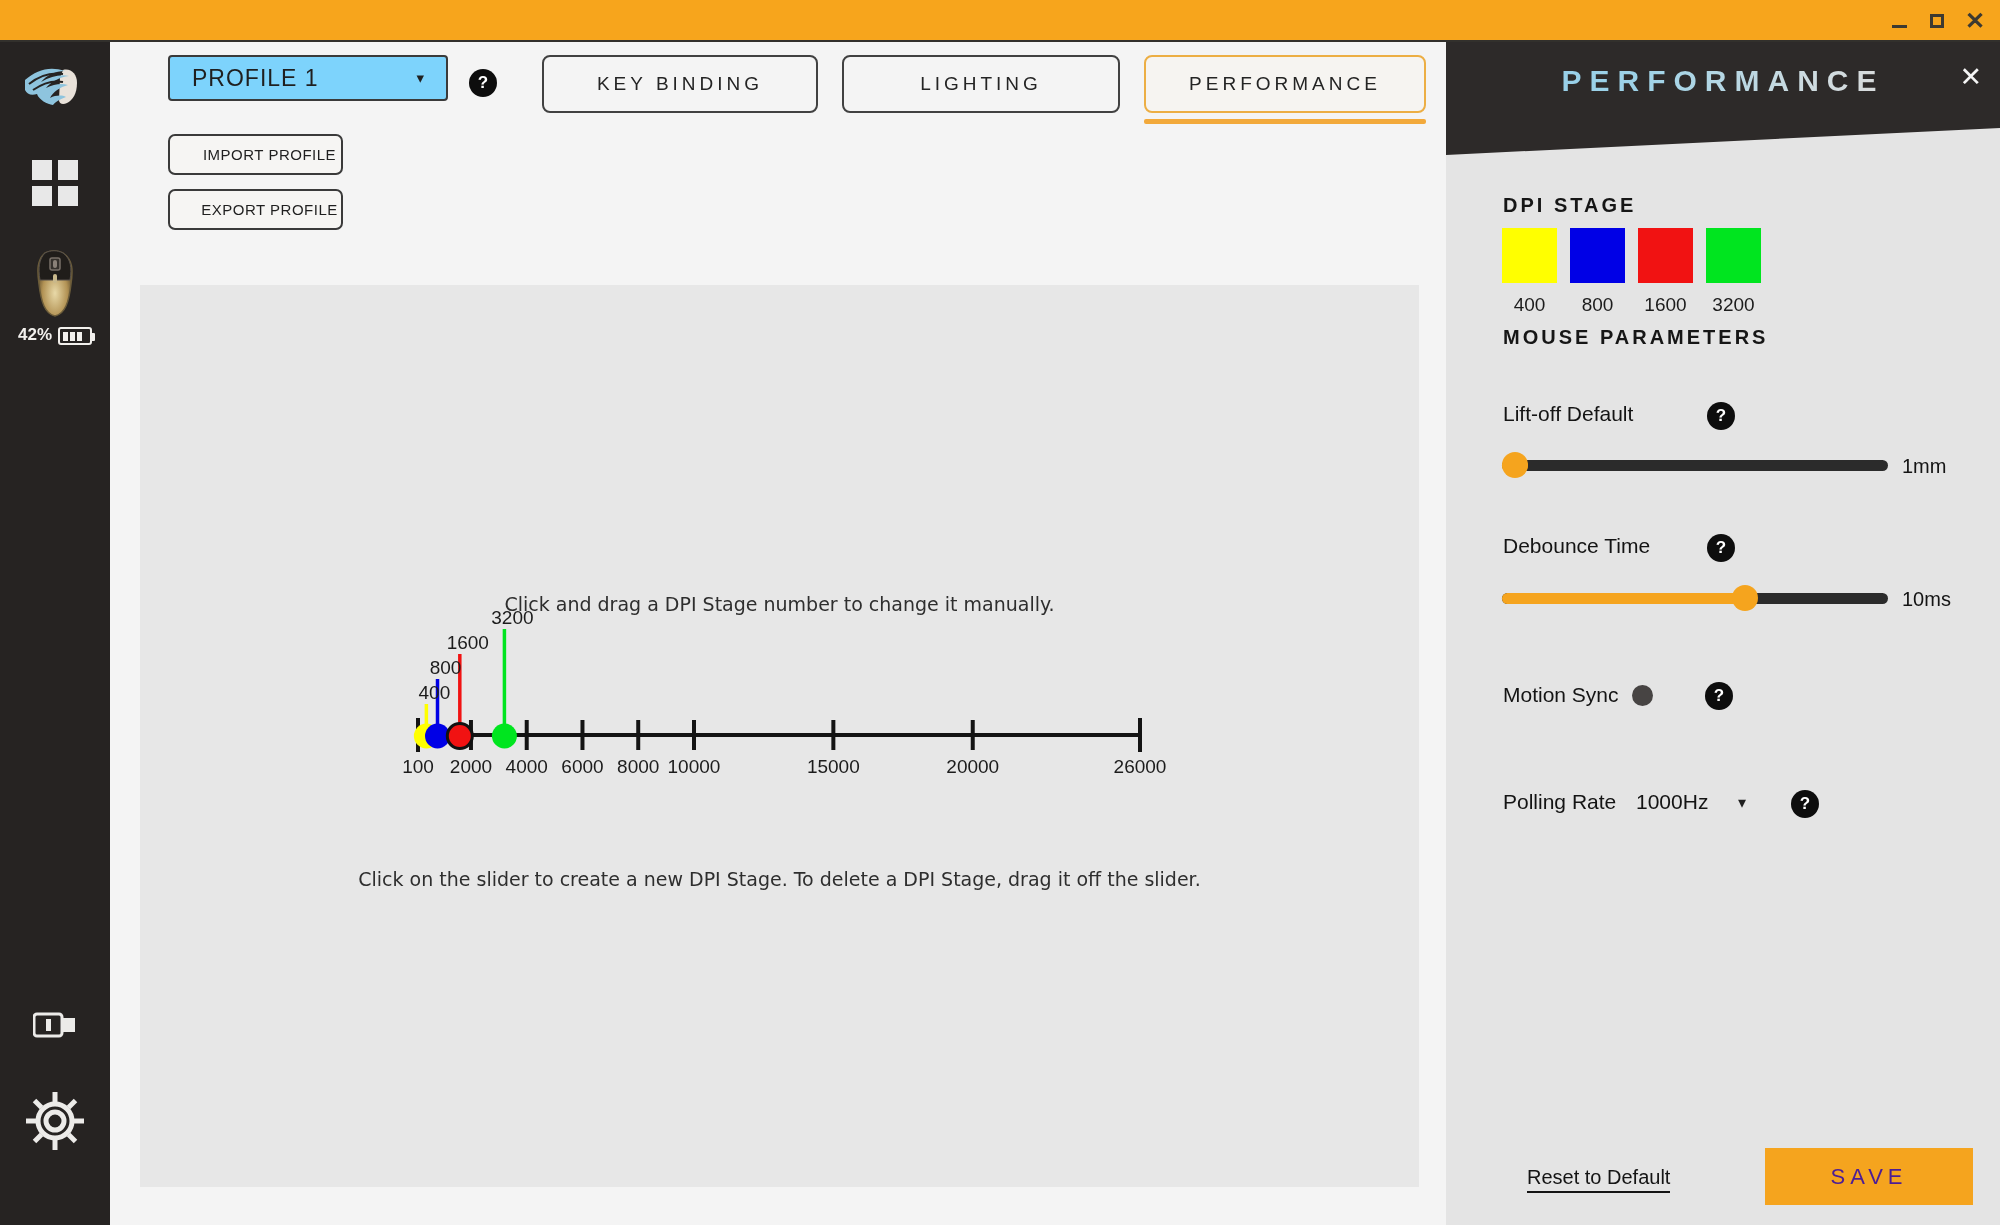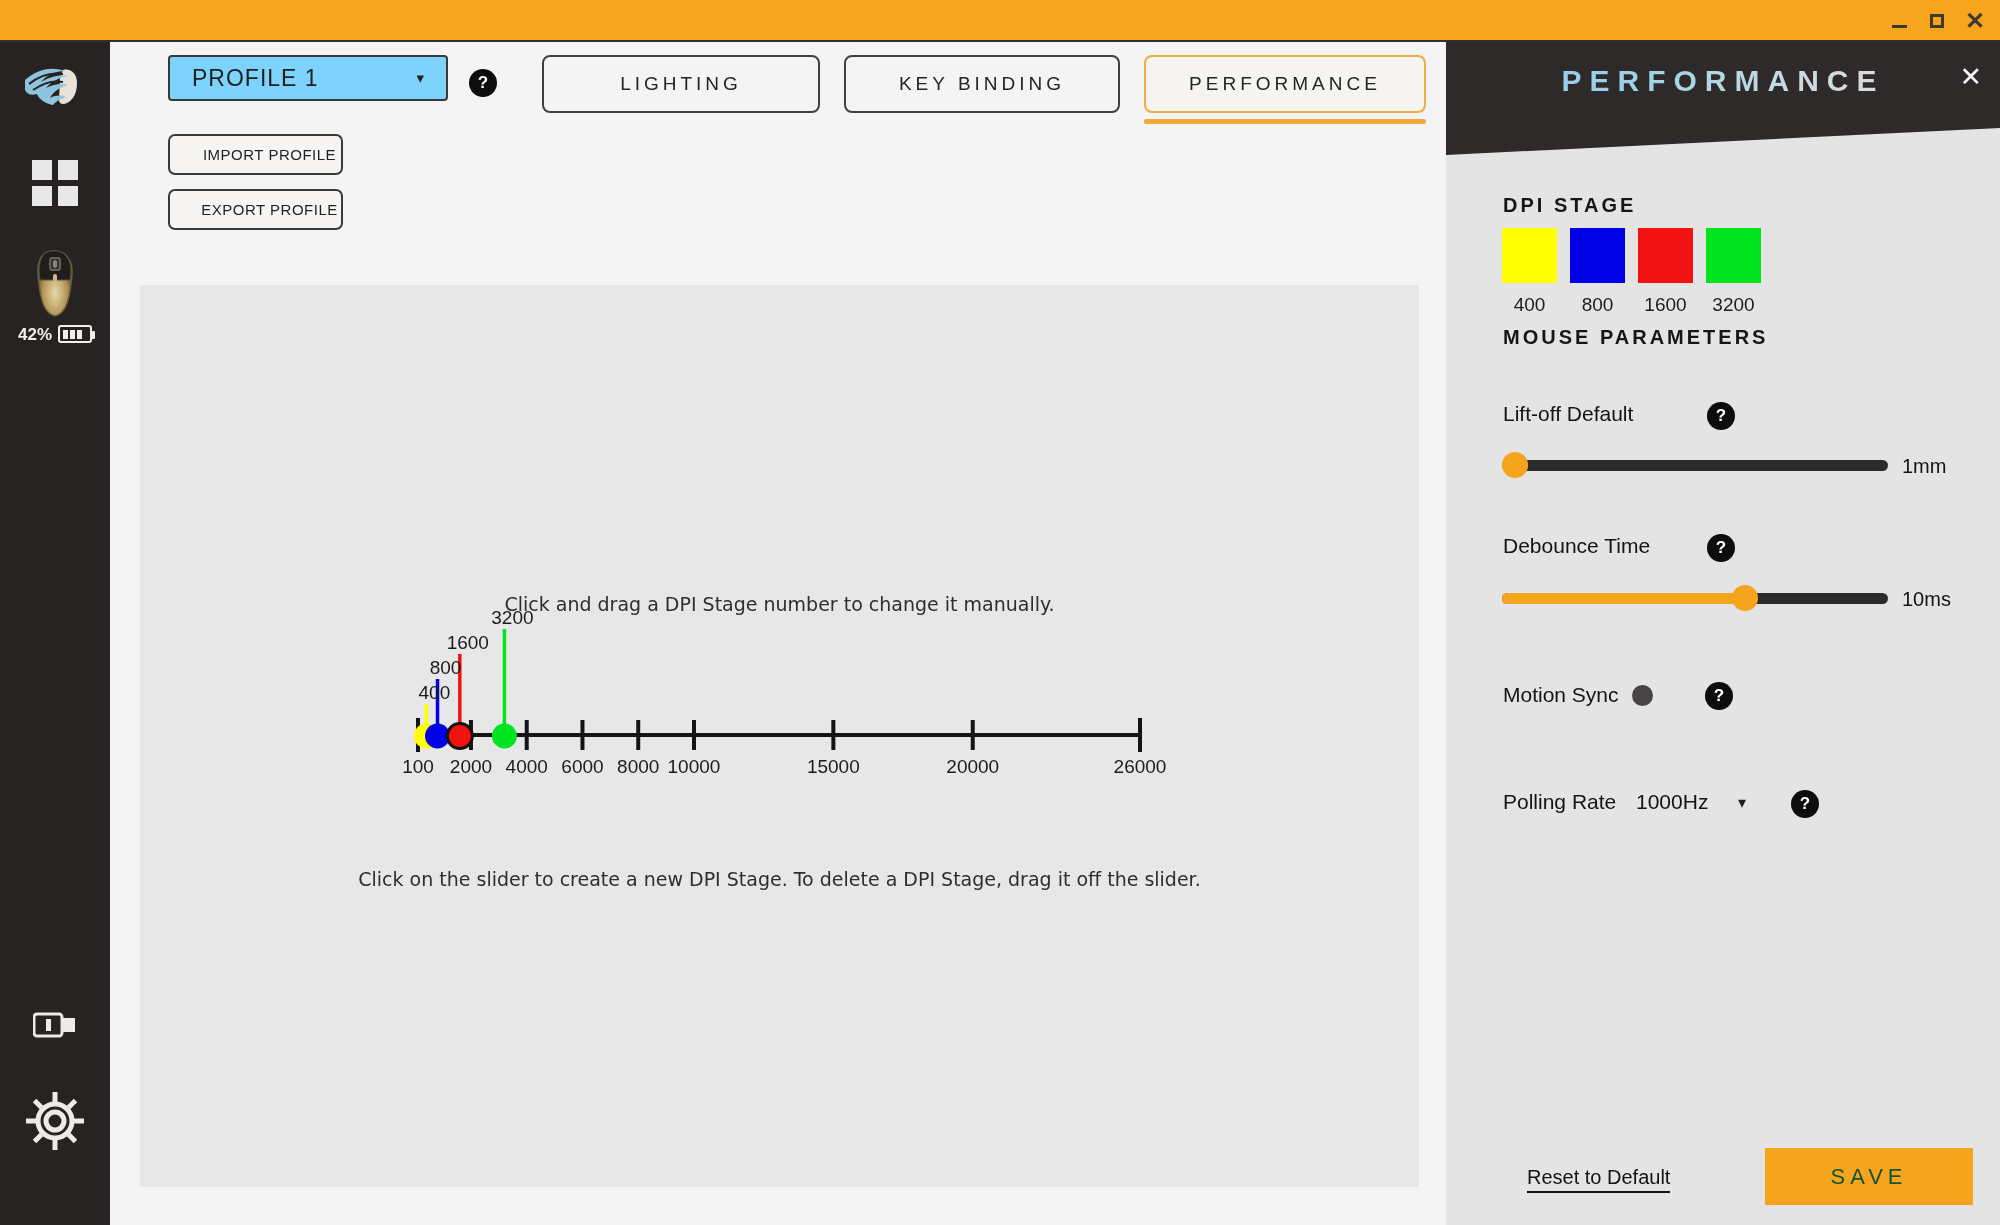--- a/index.html
+++ b/index.html
@@ -10,21 +10,21 @@
   .titlebar { position:absolute; left:0; top:0; width:2000px; height:42px; background:#F7A51C; border-bottom:2px solid #32302c; }
   .win-controls { position:absolute; right:14px; top:0; height:42px; display:flex; align-items:center; gap:16px; }
   .win-btn { width:22px; height:22px; display:flex; align-items:center; justify-content:center; cursor:pointer; }
   .minimize-bar { width:15px; height:3px; background:#3d3a31; margin-top:10px; }
   .maximize-box { width:14px; height:14px; border:3px solid #3d3a31; }
   .close-glyph { font-size:24px; color:#3d3a31; font-weight:bold; line-height:1; }
 
   
   .sidebar { position:absolute; left:0; top:42px; width:110px; height:1183px; background:#262322; }
   .side-item { position:absolute; left:0; width:110px; display:flex; justify-content:center; }
-  .battery-row { display:flex; align-items:flex-start; justify-content:center; gap:6px; color:#f2f0ed; font-size:17px; font-weight:bold; }
+  .battery-row { display:flex; align-items:flex-end; justify-content:center; gap:6px; color:#f2f0ed; font-size:17px; font-weight:bold; }
   .batt-shell { position:relative; width:34px; height:18px; border:2px solid #f2f0ed; border-radius:3px; display:flex; align-items:center; gap:2px; padding:2px 3px; }
   .batt-tip { position:absolute; right:-5px; top:4px; width:4px; height:8px; background:#f2f0ed; border-radius:1px; }
   .batt-seg { width:5px; height:9px; background:#f2f0ed; }
 
   
   .main { position:absolute; left:110px; top:42px; width:1336px; height:1183px; background:#f4f4f4; }
   .profile-select { position:absolute; left:58px; top:13px; width:280px; height:46px; border:2px solid #3a3a3a; border-radius:4px; background:#7dd3fc; display:flex; align-items:center; justify-content:space-between; padding:0 22px; cursor:pointer; }
   .profile-select .val { font-size:23px; letter-spacing:1px; color:#1f1f1f; }
   .caret { font-size:15px; color:#1f1f1f; }
   .help-dot { width:28px; height:28px; border-radius:50%; background:#0d0d0d; color:#fff; font-size:17px; font-weight:bold; display:flex; align-items:center; justify-content:center; cursor:pointer; }
@@ -57,21 +57,21 @@
   .help-abs { position:absolute; }
   .slider { position:absolute; left:56px; width:386px; height:26px; }
   .slider .track { position:absolute; left:0; top:8px; width:386px; height:11px; border-radius:6px; background:#2b2b2b; }
   .slider .fill { position:absolute; left:0; top:8px; height:11px; border-radius:6px; background:#F5A41E; }
   .slider .knob { position:absolute; top:0px; width:26px; height:26px; border-radius:50%; background:#F5A41E; cursor:grab; }
   .slider-val { position:absolute; left:456px; font-size:20px; color:#141414; }
   .sync-dot { position:absolute; width:21px; height:21px; border-radius:50%; background:#474443; cursor:pointer; }
   .poll-value { position:absolute; left:190px; font-size:21px; color:#141414; cursor:pointer; }
   .poll-caret { position:absolute; left:292px; font-size:16px; color:#1f1f1f; cursor:pointer; }
   .reset-link { position:absolute; left:81px; top:1124px; font-size:20px; color:#141414; border-bottom:2px solid #141414; padding-bottom:2px; cursor:pointer; }
-  .save-btn { position:absolute; left:319px; top:1106px; width:208px; height:57px; background:#F5A41E; display:flex; align-items:center; justify-content:center; font-size:22px; letter-spacing:5px; color:#14532d; cursor:pointer; }
+  .save-btn { position:absolute; left:319px; top:1106px; width:208px; height:57px; background:#F5A41E; display:flex; align-items:center; justify-content:center; font-size:22px; letter-spacing:5px; color:#4c1d95; cursor:pointer; }
 </style>
 </head>
 <body>
 
 <div class="app">
 
   <div class="titlebar">
     <div class="win-controls">
       <div class="win-btn">
           <div class="minimize-bar"></div>
@@ -157,22 +157,22 @@
   <div class="main">
     <div class="profile-select">
       <span class="val">PROFILE 1</span>
       <span class="caret">▾</span>
     </div>
     <div class="help-dot help-main">
       <span>?</span>
     </div>
 
     <div class="tabs" id="tabs">
+        <div class="tab" style="width: 276px;">KEY BINDING</div>
         <div class="tab" style="width: 278px;">LIGHTING</div>
-        <div class="tab" style="width: 276px;">KEY BINDING</div>
         <div class="tab active" style="width: 282px;">PERFORMANCE</div>
       </div>
 
     <button class="btn-outline" style="top:92px;">IMPORT PROFILE</button>
     <button class="btn-outline" style="top:147px;">EXPORT PROFILE</button>
 
     <div class="chart-area">
       <div class="instr instr-top">Click and drag a DPI Stage number to change it manually.</div>
       <svg class="chart-svg" id="dpi-svg" width="1279" height="902" viewBox="0 0 1279 902">
           <line x1="278" y1="450" x2="1000" y2="450" stroke="#141414" stroke-width="4"></line>

